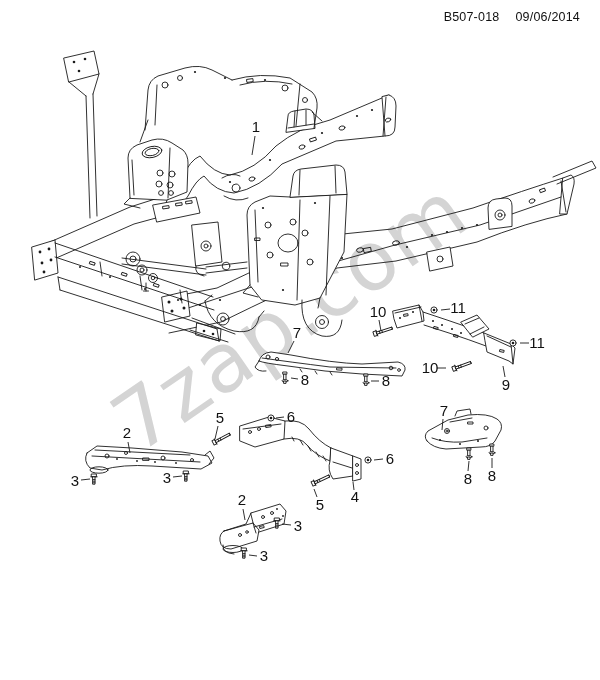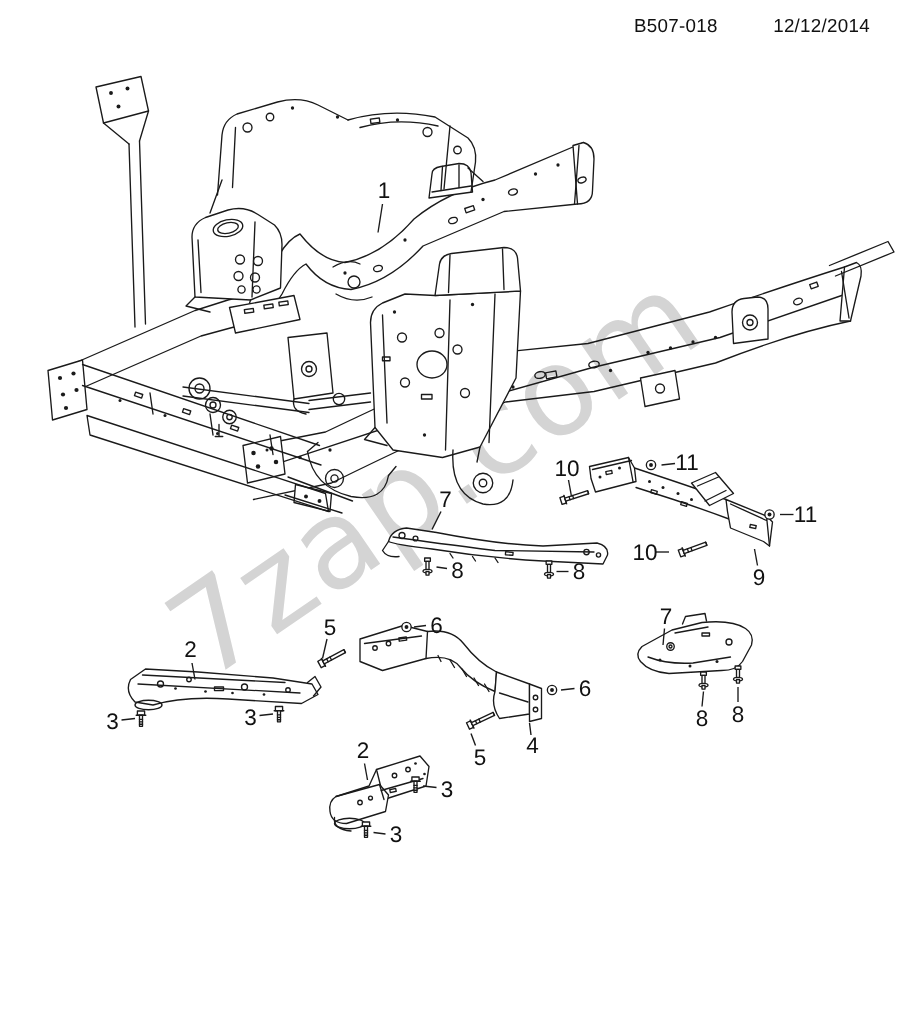--- a/index.html
+++ b/index.html
@@ -1,33 +1,33 @@
 <!DOCTYPE html>
 <html><head>
 <meta charset="utf-8">
 <style>
   html,body{margin:0;padding:0;background:#fff;}
   body{width:600px;height:680px;position:relative;overflow:hidden;
        font-family:"Liberation Sans", sans-serif;}
-  .page-header{position:absolute;top:10px;right:20px;display:flex;gap:37px;
+  .page-header{position:absolute;top:10px;right:20px;display:flex;gap:16px;
        font-size:12.5px;color:#111;letter-spacing:.2px;}
   svg{position:absolute;left:0;top:0;}
   svg .art{stroke:#1a1a1a;stroke-width:.9;fill:none;stroke-linejoin:round;stroke-linecap:round;}
   svg .solid{fill:#fff;}
   svg .dot{fill:#1a1a1a;stroke:none;}
   svg text.callout{font-family:"Liberation Sans",sans-serif;font-size:15px;fill:#111;
        text-anchor:middle;cursor:pointer;}
   svg .wm{font-family:"DejaVu Sans",sans-serif;letter-spacing:1px;}
 </style>
 </head>
 <body>
 
 <div class="page-header">
   <span>B507-018</span>
-  <span>12/12/2014</span>
+  <span>09/06/2014</span>
 </div>
 
 <svg id="diagram-svg" width="600" height="680" viewBox="0 0 600 680">
   <defs>
     <g id="fx-bolt">
       <rect x="-2.4" y="0" width="4.8" height="2.8" fill="#fff"></rect>
       <line x1="-3.2" y1="2.8" x2="3.2" y2="2.8"></line>
       <rect x="-1" y="2.8" width="2" height="7.4" fill="#fff"></rect>
       <line x1="-1" y1="5.6" x2="1" y2="5.6"></line>
         <line x1="-1" y1="7.2" x2="1" y2="7.2"></line>

